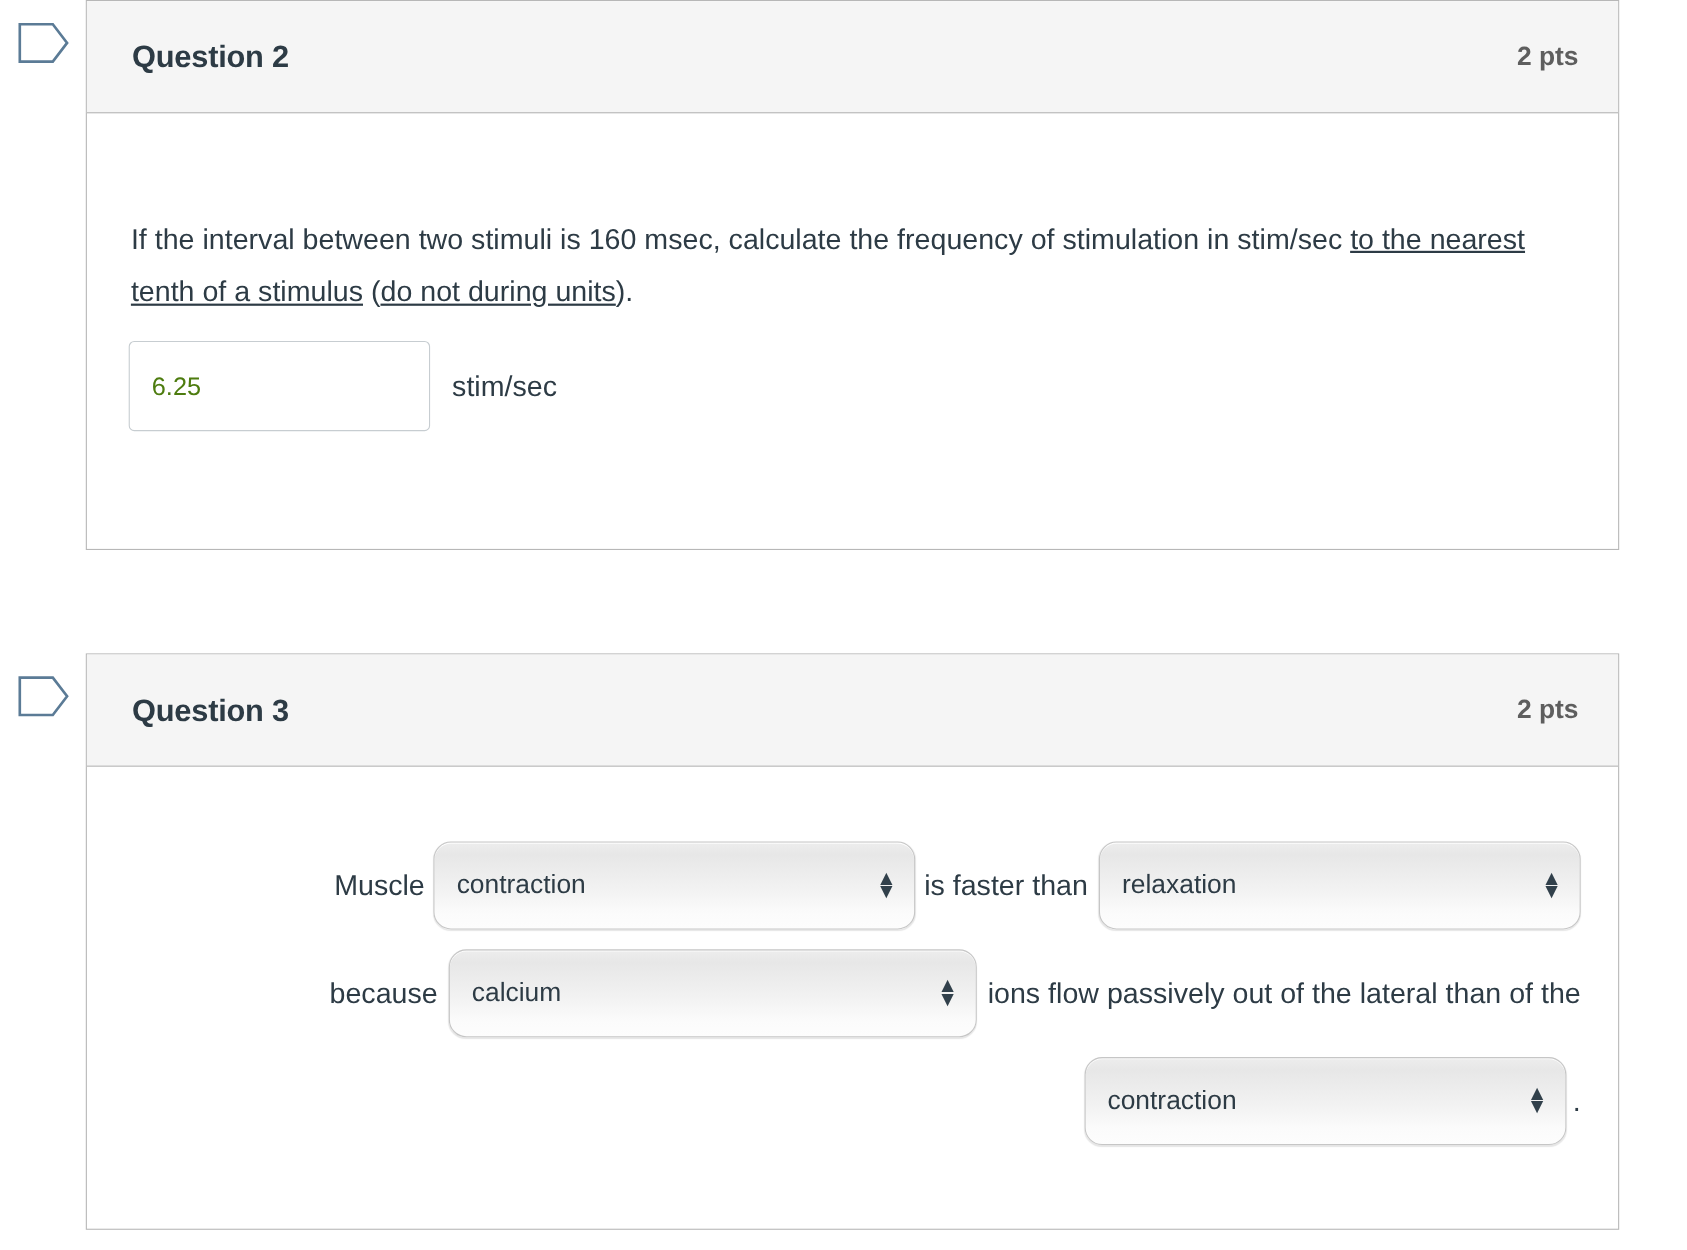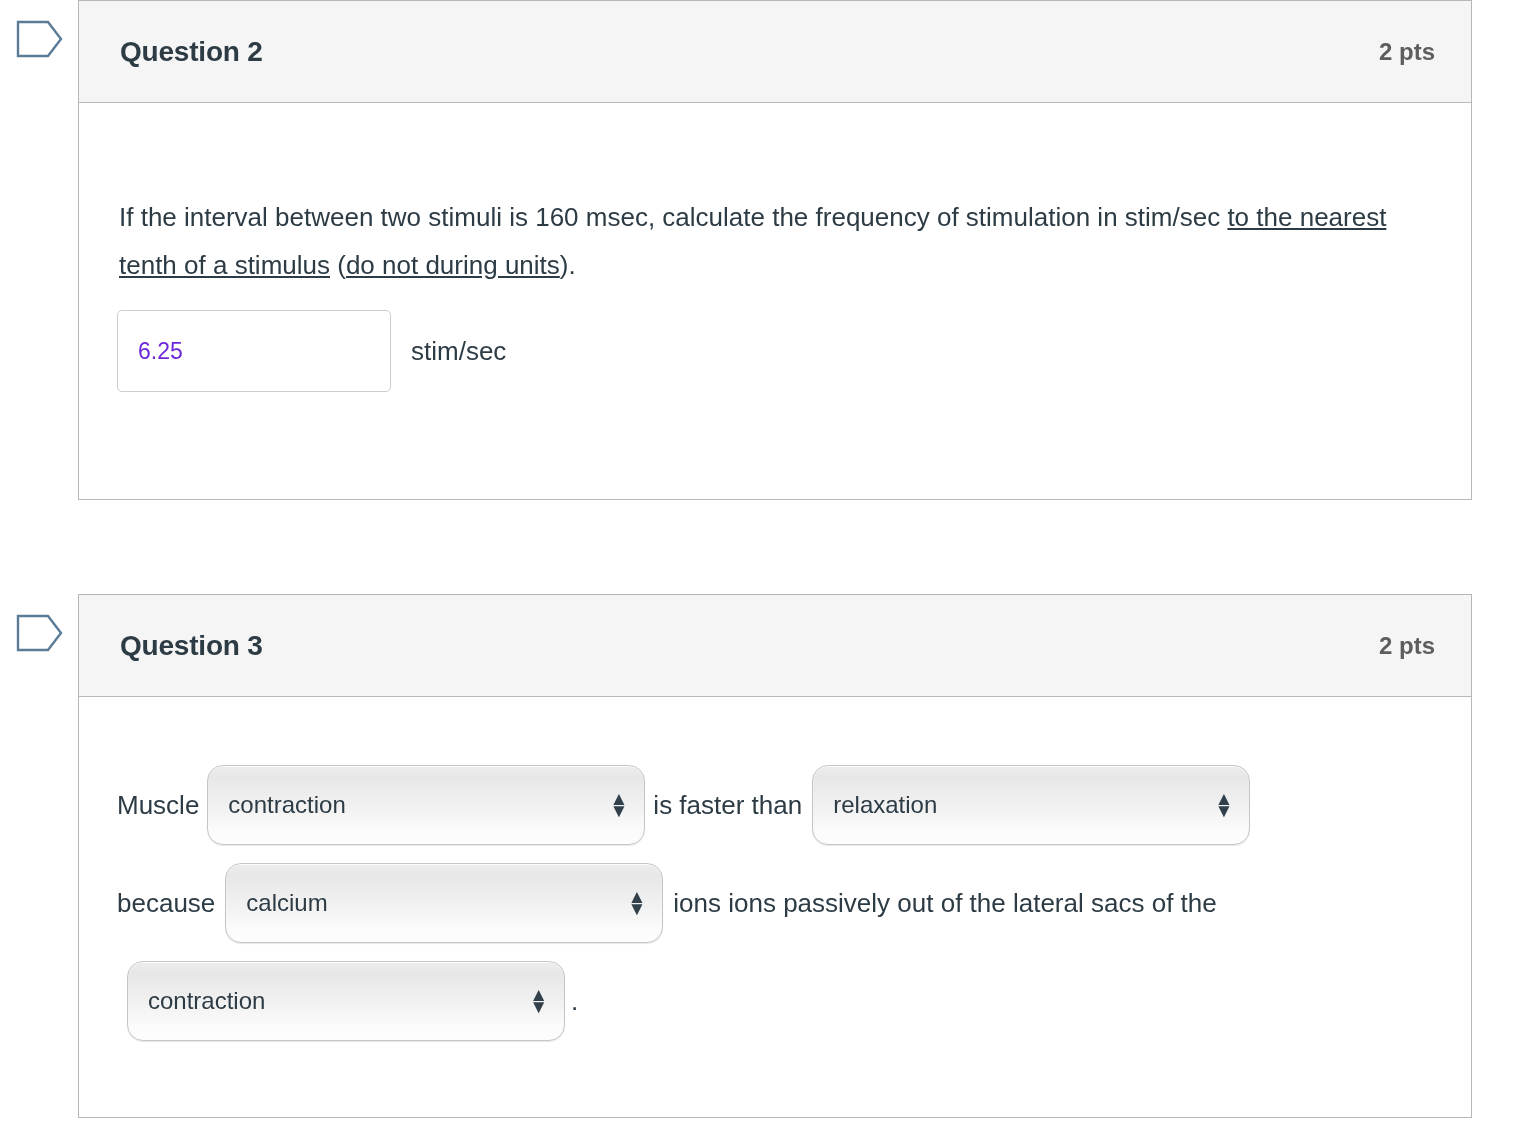--- a/index.html
+++ b/index.html
@@ -91,41 +91,42 @@
   }
   .answer-input {
     box-sizing: border-box;
     width: 274px;
     height: 82px;
     border: 1px solid #c7cdd1;
     border-radius: 5px;
     background: #ffffff;
     font-family: "Liberation Sans", sans-serif;
     font-size: 23px;
-    color: #6d28d9;
+    color: #4d7c0f;
     padding: 0 20px;
     outline: none;
   }
   .unit-label {
     font-size: 26px;
     color: #2d3b45;
     margin-left: 20px;
   }
 
   
   .dropdown-body {
     position: absolute;
     left: 38px;
     top: 60px;
     width: 1320px;
   }
   .dd-line {
     display: flex;
     align-items: center;
     height: 96px;
+    justify-content: flex-end;
   }
   .dd-text {
     font-size: 26px;
     color: #2d3b45;
     white-space: pre;
   }
   .select-box {
     position: relative;
     box-sizing: border-box;
     height: 80px;
@@ -147,21 +148,21 @@
     transform: translateY(-50%);
     display: flex;
     flex-direction: column;
     align-items: center;
     line-height: 0.62;
     font-size: 19px;
     color: #31404b;
   }
   .sel-1 { width: 438px; margin-left: 8px; margin-right: 8px; }
   .sel-2 { width: 438px; margin-left: 10px; }
-  .sel-3 { width: 438px; margin-left: 10px; margin-right: 10px; }
+  .sel-3 { width: 480px; margin-left: 10px; margin-right: 10px; }
   .sel-4 { width: 438px; margin-left: 10px; margin-right: 6px; }
 
   .row-1 { margin-left: 0px; }
   .row-2 { margin-left: 0px; margin-top: 2px; }
   .row-3 { margin-left: 0px; margin-top: 2px; }
 </style>
 </head>
 <body>
 
 <div class="question-block" id="question-2-block">
@@ -225,21 +226,21 @@
 
         <div class="dd-line row-2">
           <span class="dd-text">because</span>
           <div class="select-box sel-3">
             <span>calcium</span>
             <span class="arrows">
               <span>▲</span>
                 <span>▼</span>
             </span>
           </div>
-          <span class="dd-text">ions ions passively out of the lateral sacs of the</span>
+          <span class="dd-text">ions flow passively out of the lateral than of the</span>
         </div>
 
         <div class="dd-line row-3">
           <div class="select-box sel-4">
             <span>contraction</span>
             <span class="arrows">
               <span>▲</span>
                 <span>▼</span>
             </span>
           </div>

